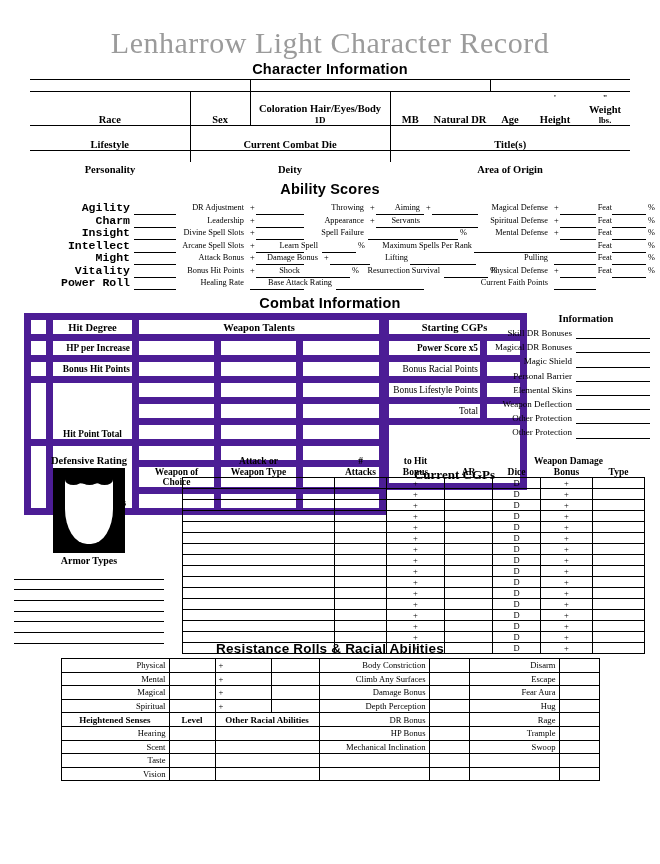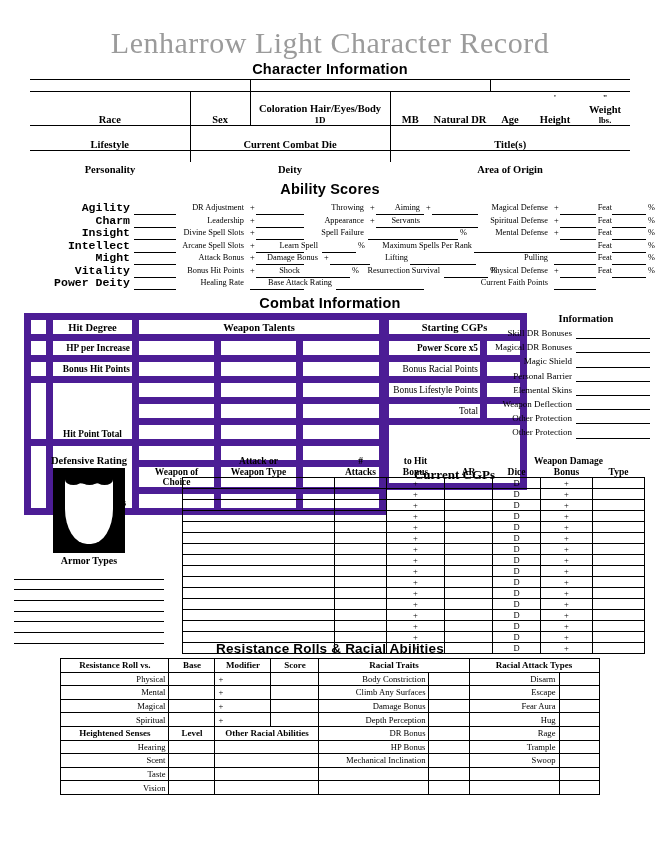--- a/index.html
+++ b/index.html
@@ -186,21 +186,21 @@
       <div class="abl" style="left:10px;width:110px;top:14.5px">Charm</div>
       <div class="ln" style="left:124px;width:42px;top:27.5px"></div>
       <div class="abl" style="left:10px;width:110px;top:27px">Insight</div>
       <div class="ln" style="left:124px;width:42px;top:40px"></div>
       <div class="abl" style="left:10px;width:110px;top:39.5px">Intellect</div>
       <div class="ln" style="left:124px;width:42px;top:52.5px"></div>
       <div class="abl" style="left:10px;width:110px;top:52px">Might</div>
       <div class="ln" style="left:124px;width:42px;top:65px"></div>
       <div class="abl" style="left:10px;width:110px;top:64.5px">Vitality</div>
       <div class="ln" style="left:124px;width:42px;top:77.5px"></div>
-      <div class="abl" style="left:5px;width:115px;top:77px">Power Deity</div>
+      <div class="abl" style="left:5px;width:115px;top:77px">Power Roll</div>
       <div class="ln" style="left:124px;width:42px;top:90px"></div>
     </div>
 
     <div>
       <div class="abs" style="left:150px;width:84px;top:4px">DR Adjustment</div>
       <div class="op" style="left:240px;top:4px">+</div>
       <div class="ln" style="left:246px;width:48px;top:15px"></div>
 
       <div class="abs" style="left:150px;width:84px;top:16.5px">Leadership</div>
       <div class="op" style="left:240px;top:16.5px">+</div>
@@ -670,28 +670,20 @@
       <col style="width:108px">
         <col style="width:46px">
         <col style="width:56px">
         <col style="width:48px">
       <col style="width:110px">
         <col style="width:40px">
       <col style="width:90px">
         <col style="width:40px">
     </colgroup>
     <tbody>
-        <tr>
-      <td class="h">Resistance Roll vs.</td>
-      <td class="h">Base</td>
-      <td class="h">Modifier</td>
-      <td class="h">Score</td>
-      <td class="h" colspan="2">Racial Traits</td>
-      <td class="h" colspan="2">Racial Attack Types</td>
-    </tr>
     <tr>
       <td class="r">Physical</td>
       <td></td>
       <td><span>+</span></td>
       <td></td>
       <td class="r">Body Constriction</td>
       <td></td>
       <td class="r">Disarm</td>
       <td></td>
     </tr>

